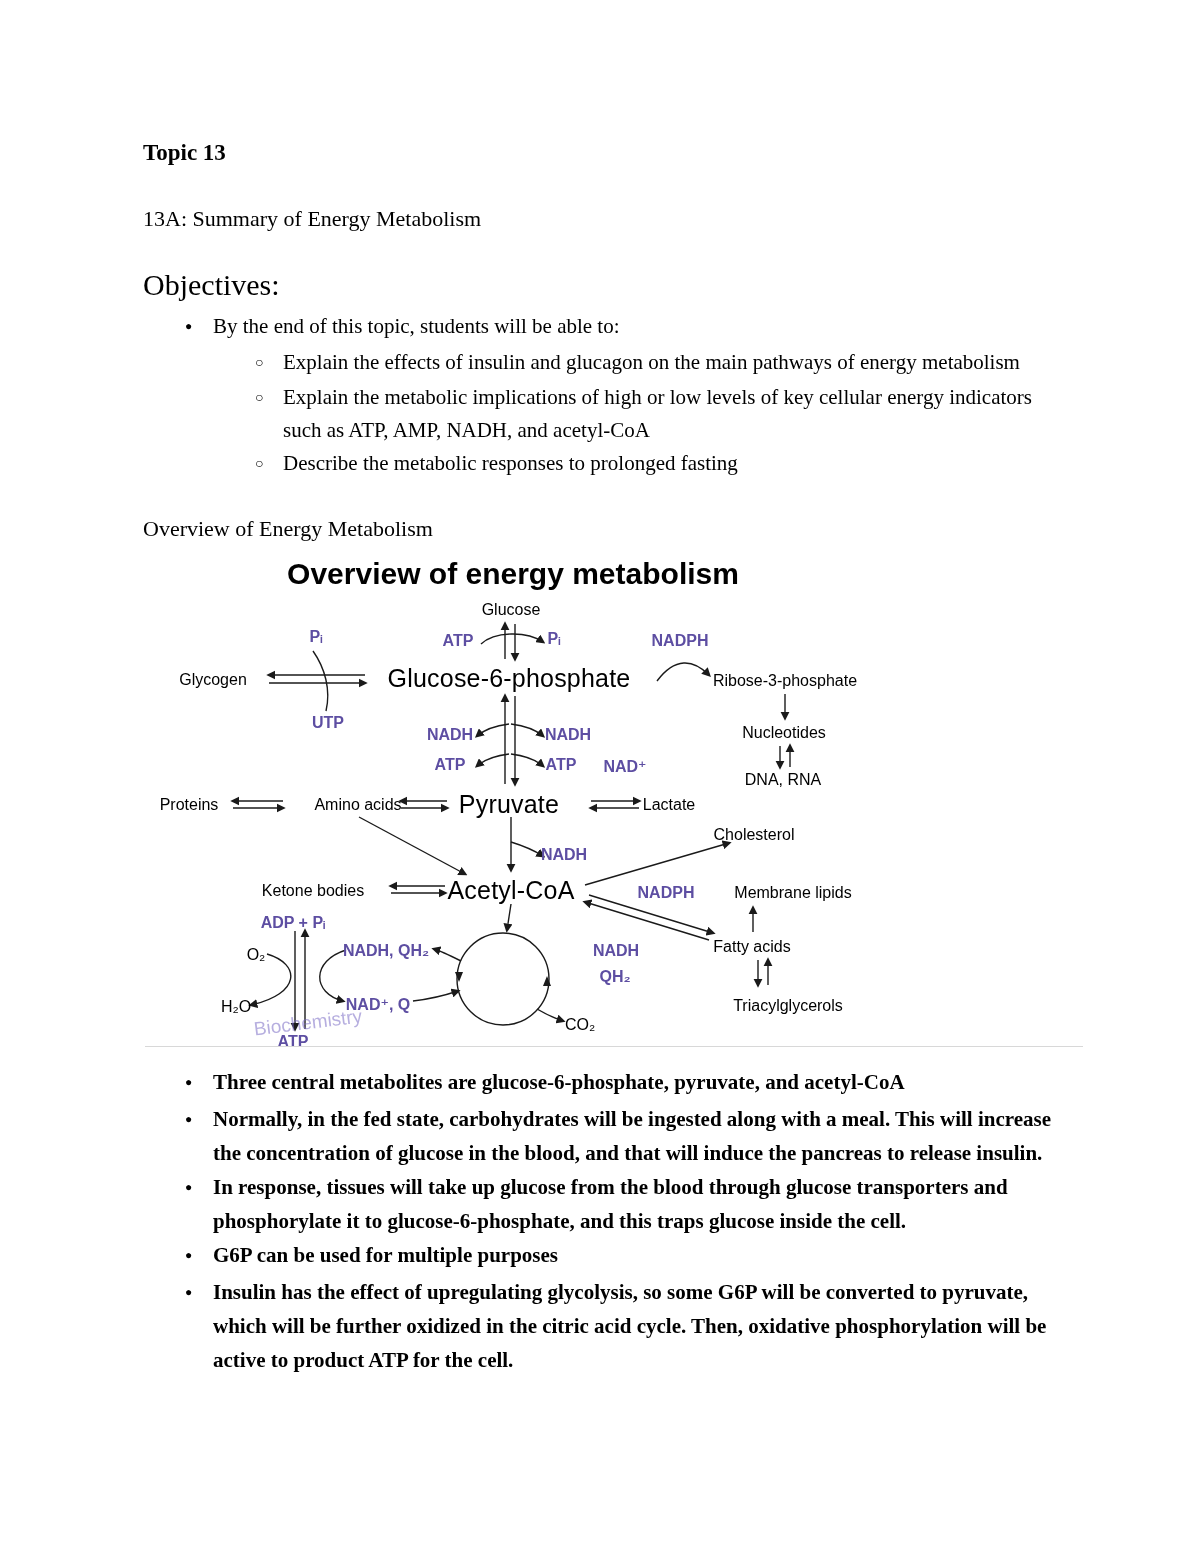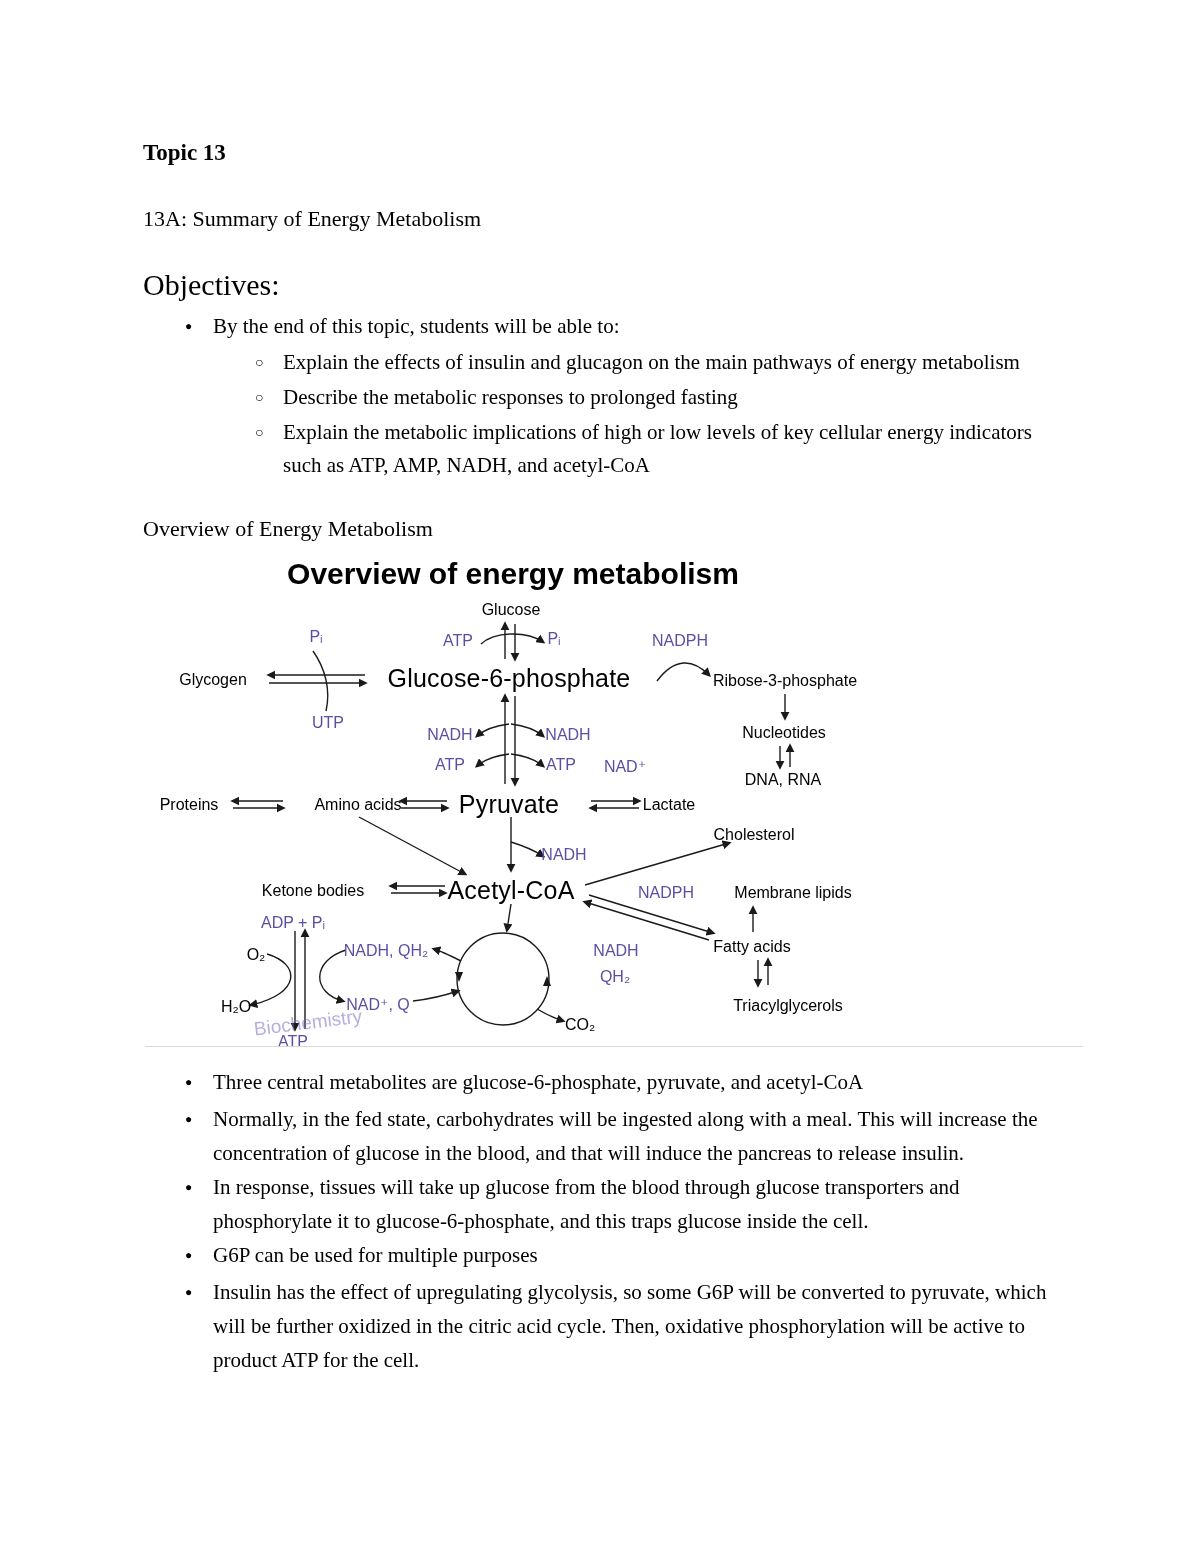--- a/index.html
+++ b/index.html
@@ -21,36 +21,36 @@
 
   ul.blist { list-style: none; margin: 0; padding: 0; font-size: 21px; line-height: 33px; }
   .blist li { display: flex; align-items: flex-start; }
   .bullet { flex: none; width: 28px; }
   .li1 > .bullet { margin-left: 42px; }
   .li2 > .bullet { margin-left: 112px; }
   .li1 > .bullet::before { content: "●"; font-size: 12px; position: relative; top: -3px; }
   .li2 > .bullet::before { content: "○"; font-size: 14px; position: relative; top: -2px; }
   .btext { flex: 0 1 auto; }
   .li2 .btext { max-width: 760px; }
-  ul.notes { margin-top: 18px; line-height: 34px; }
+  ul.notes { margin-top: 18px; line-height: 34px; font-weight: bold; }
   .notes .btext { max-width: 845px; }
 
   
   .diagram {
     position: relative; width: 940px; height: 493px;
     overflow: hidden;
     font-family: "Liberation Sans", "DejaVu Sans", sans-serif;
   }
   .diagram svg { position: absolute; left: 0; top: 0; }
   .dl {
     position: absolute; white-space: nowrap;
     font-size: 16px; color: #000; line-height: 1.15;
     transform: translateX(-50%);
   }
-  .purple { color: #5D4EA2; }
+  .purple { color: #5D4EA2; font-weight: bold; }
   .big { font-size: 25px; letter-spacing: 0.2px; }
   .dtitle { font-size: 30px; font-weight: bold; }
   .wm {
     transform: translateX(-50%) rotate(-7deg);
     color: rgba(122,107,196,0.55);
     font-size: 19px;
   }
   .bottom-rule {
     position: absolute; left: 2px; right: 0; bottom: 0;
     border-top: 1.5px solid #d8d8d8;
@@ -71,25 +71,25 @@
     <li class="li1">
       <span class="bullet"></span>
       <span class="btext">By the end of this topic, students will be able to:</span>
     </li>
     <li class="li2">
       <span class="bullet"></span>
       <span class="btext">Explain the effects of insulin and glucagon on the main pathways of energy metabolism</span>
     </li>
     <li class="li2">
       <span class="bullet"></span>
+      <span class="btext">Explain the metabolic implications of high or low levels of key cellular energy indicators such as ATP, AMP, NADH, and acetyl-CoA</span>
+    </li>
+    <li class="li2">
+      <span class="bullet"></span>
       <span class="btext">Describe the metabolic responses to prolonged fasting</span>
-    </li>
-    <li class="li2">
-      <span class="bullet"></span>
-      <span class="btext">Explain the metabolic implications of high or low levels of key cellular energy indicators such as ATP, AMP, NADH, and acetyl-CoA</span>
     </li>
   </ul>
 
   <h3 class="overview-head h-underline">Overview of Energy Metabolism</h3>
 
   <div class="diagram">
 
     <svg width="940" height="493" viewBox="0 0 940 493">
       <defs>
         <marker id="ah" viewBox="0 0 10 10" refX="7" refY="5" markerWidth="6.5" markerHeight="6.5" orient="auto-start-reverse">

